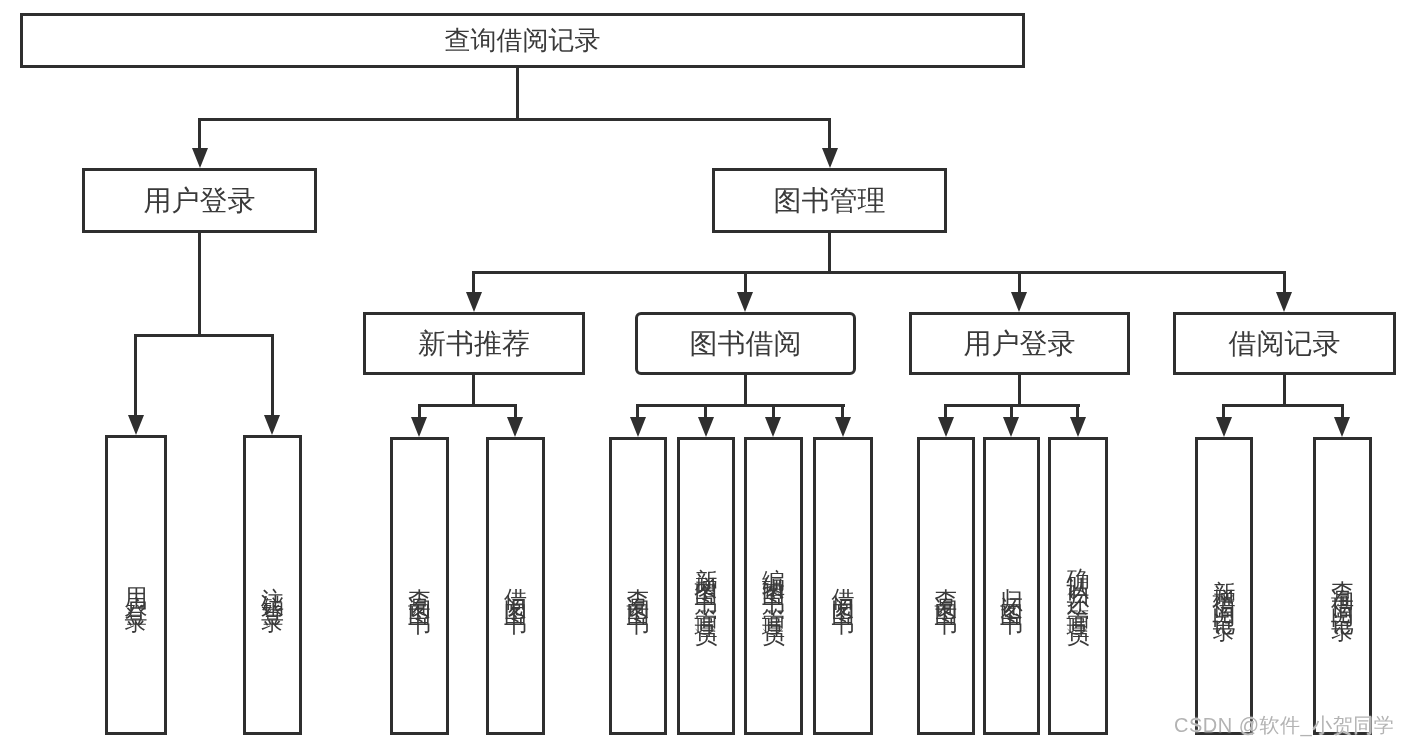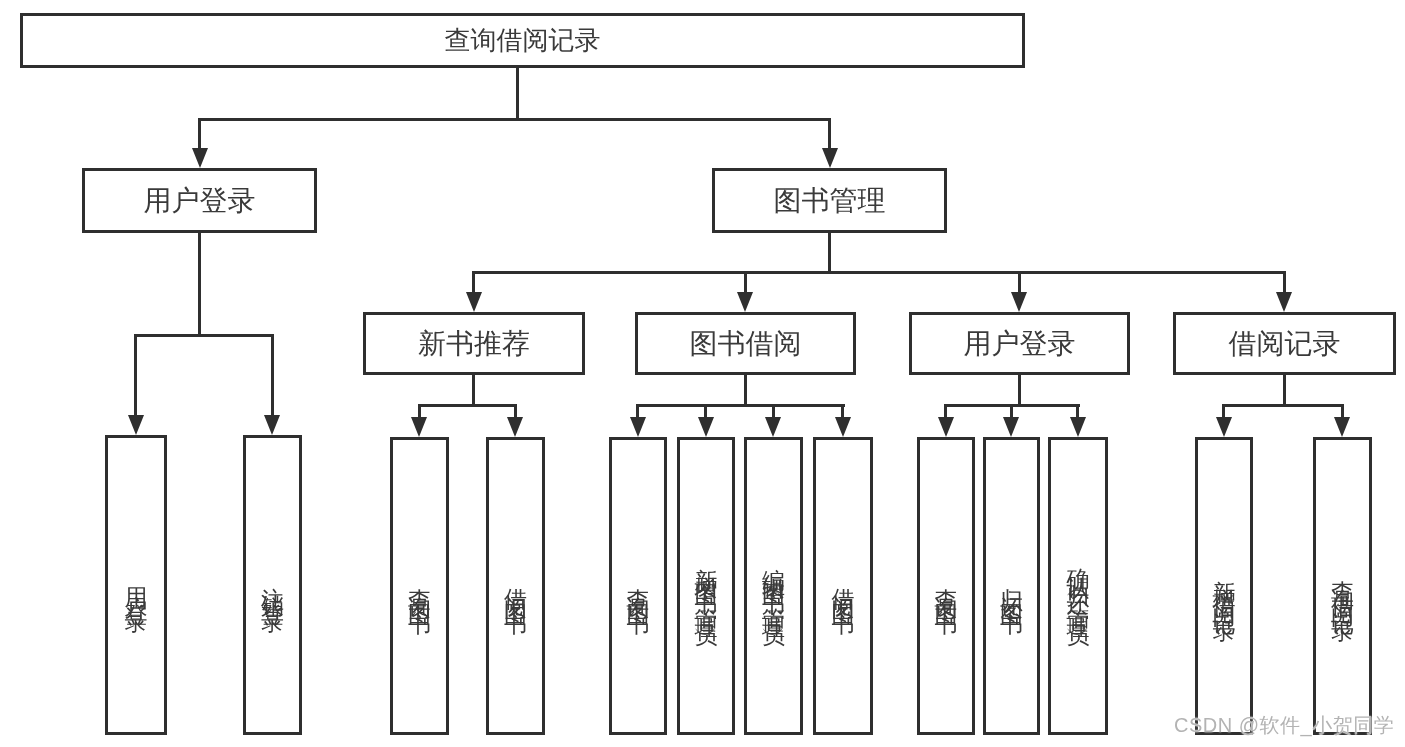--- a/index.html
+++ b/index.html
@@ -130,21 +130,21 @@
   <div class="node" style="left:82px; top:168px; width:235px; height:65px;">
     <span>用户登录</span>
   </div>
   <div class="node" style="left:363px; top:312px; width:222px; height:63px;">
     <span>新书推荐</span>
   </div>
 
   <div class="node" style="left:712px; top:168px; width:235px; height:65px;">
     <span>图书管理</span>
   </div>
-  <div class="node" style="left:635px; top:312px; width:221px; height:63px;">
+  <div class="node" style="left:635px; top:312px; width:221px; height:63px;border-radius:6px;">
     <span>图书借阅</span>
   </div>
   <div class="node" style="left:909px; top:312px; width:221px; height:63px;">
     <span>用户登录</span>
   </div>
   <div class="node" style="left:1173px; top:312px; width:223px; height:63px;">
     <span>借阅记录</span>
   </div>
 
   <div class="leaf" style="left:105px; top:435px; width:62px; height:300px;">

